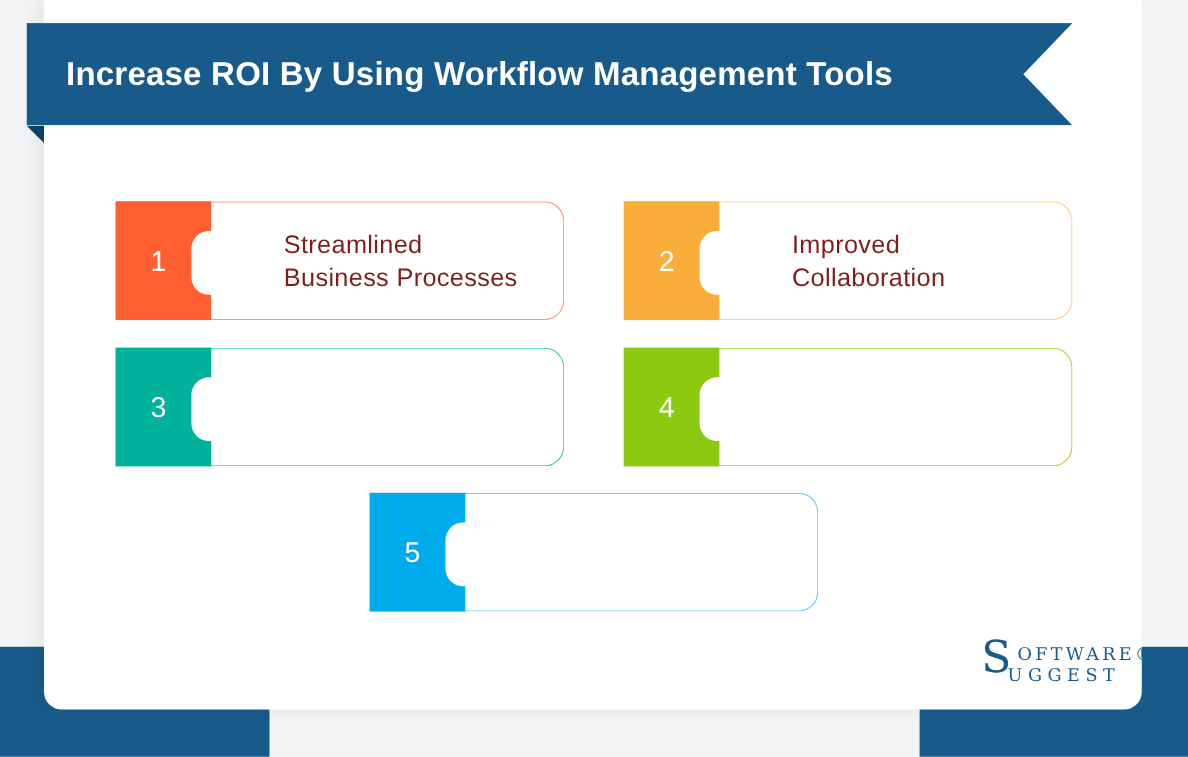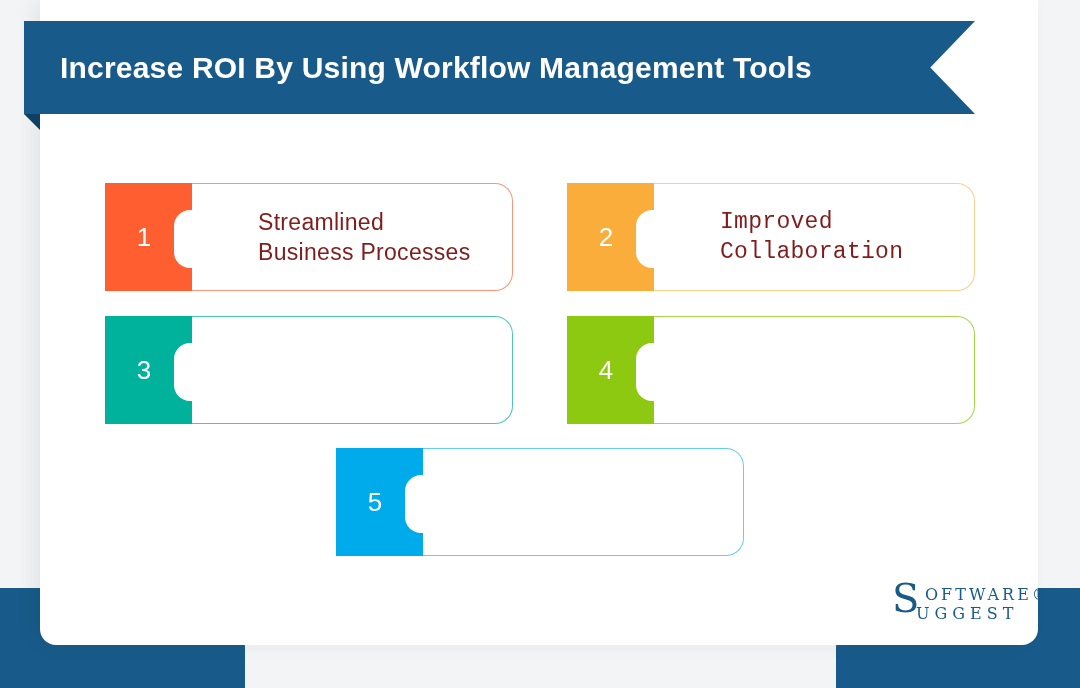--- a/index.html
+++ b/index.html
@@ -42,21 +42,21 @@
       <div class="label">
         <span style="white-space: pre-line;">Streamlined
 Business Processes</span>
       </div>
     </div>
     <div class="item" style="left: 567px; top: 183px; border-color: rgb(251, 207, 141);">
       <div class="num-block" style="background:#fbad3c"></div>
       <div class="notch"></div>
       <div class="num">2</div>
       <div class="label">
-        <span style="white-space: pre-line; font-family: Liberation Mono, monospace;">Improved
+        <span style="white-space: pre-line;">Improved
 Collaboration</span>
       </div>
     </div>
     <div class="item" style="left: 105px; top: 316px; border-color: rgb(76, 199, 182);">
       <div class="num-block" style="background:#00b19b"></div>
       <div class="notch"></div>
       <div class="num">3</div>
     </div>
     <div class="item" style="left: 567px; top: 316px; border-color: rgb(166, 214, 75);">
       <div class="num-block" style="background:#8cc910"></div>

